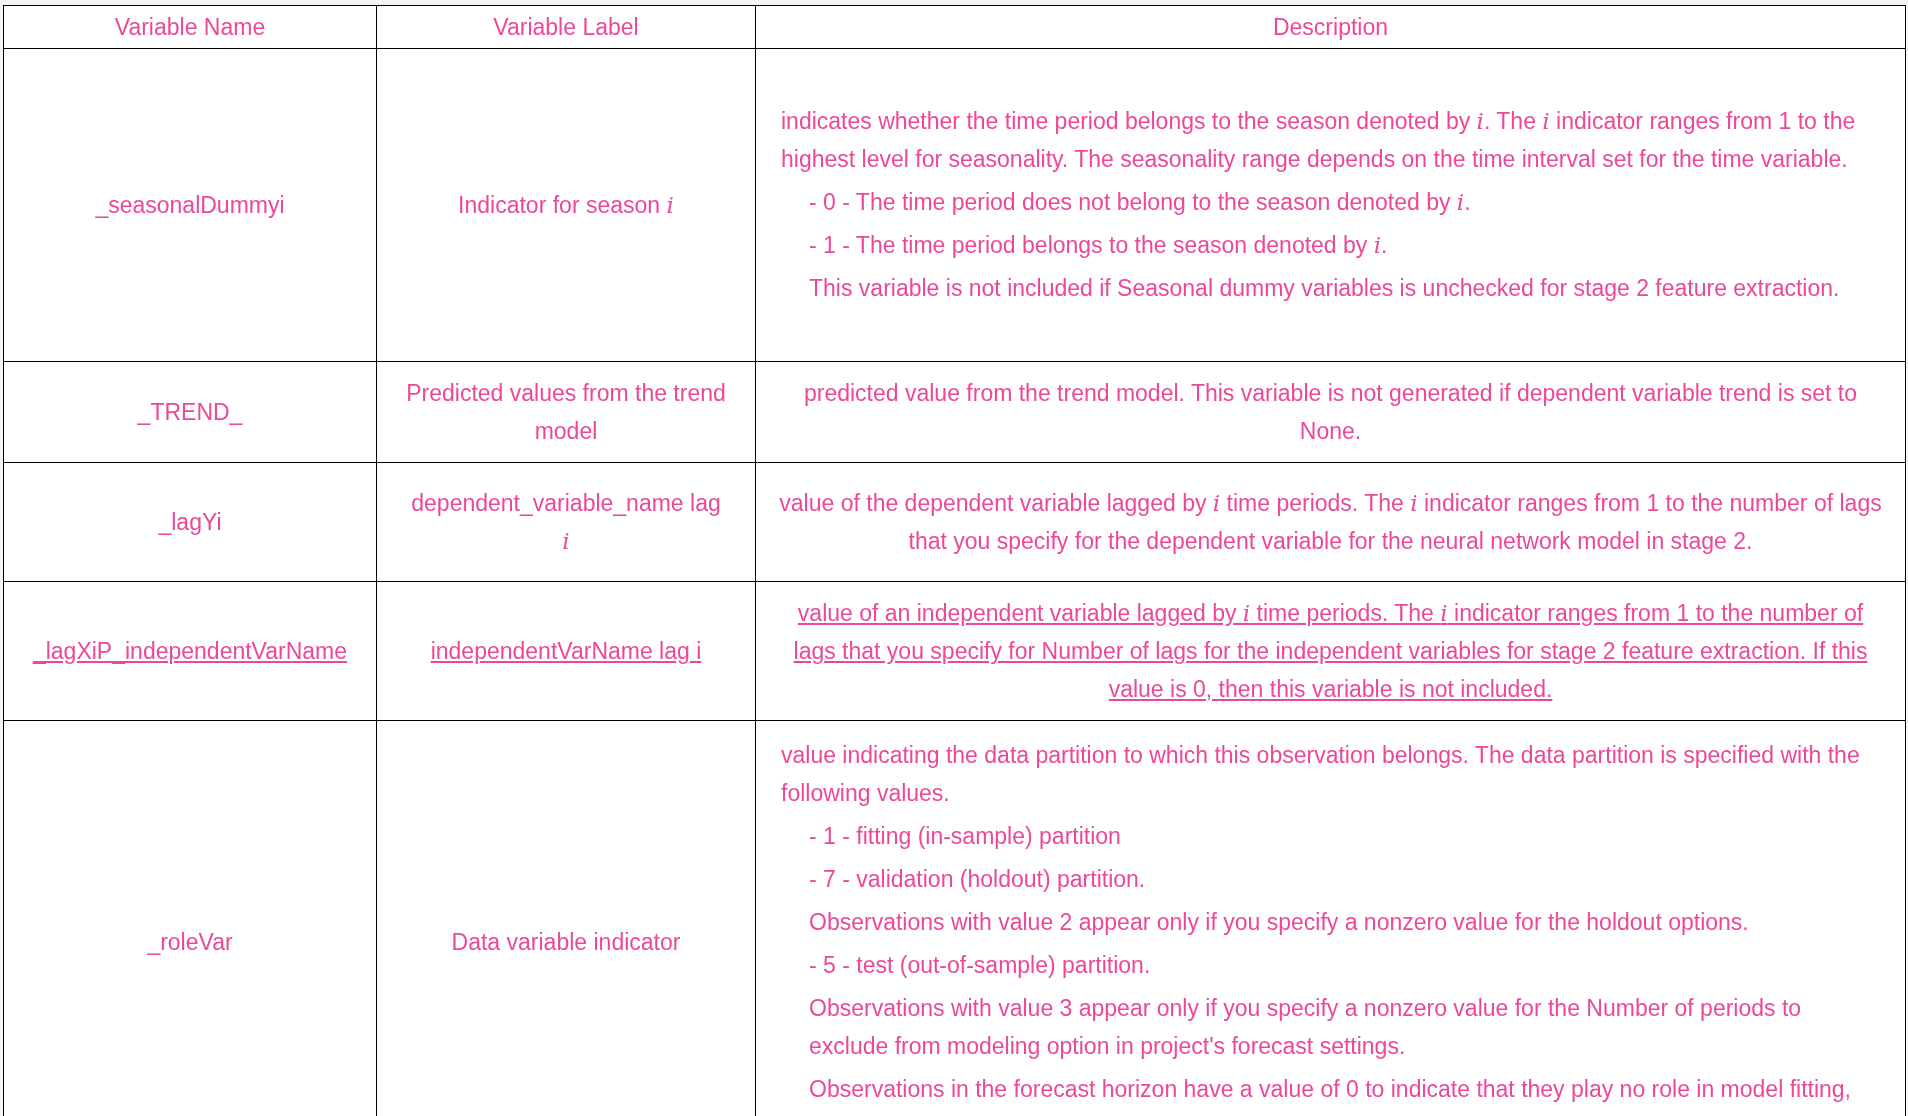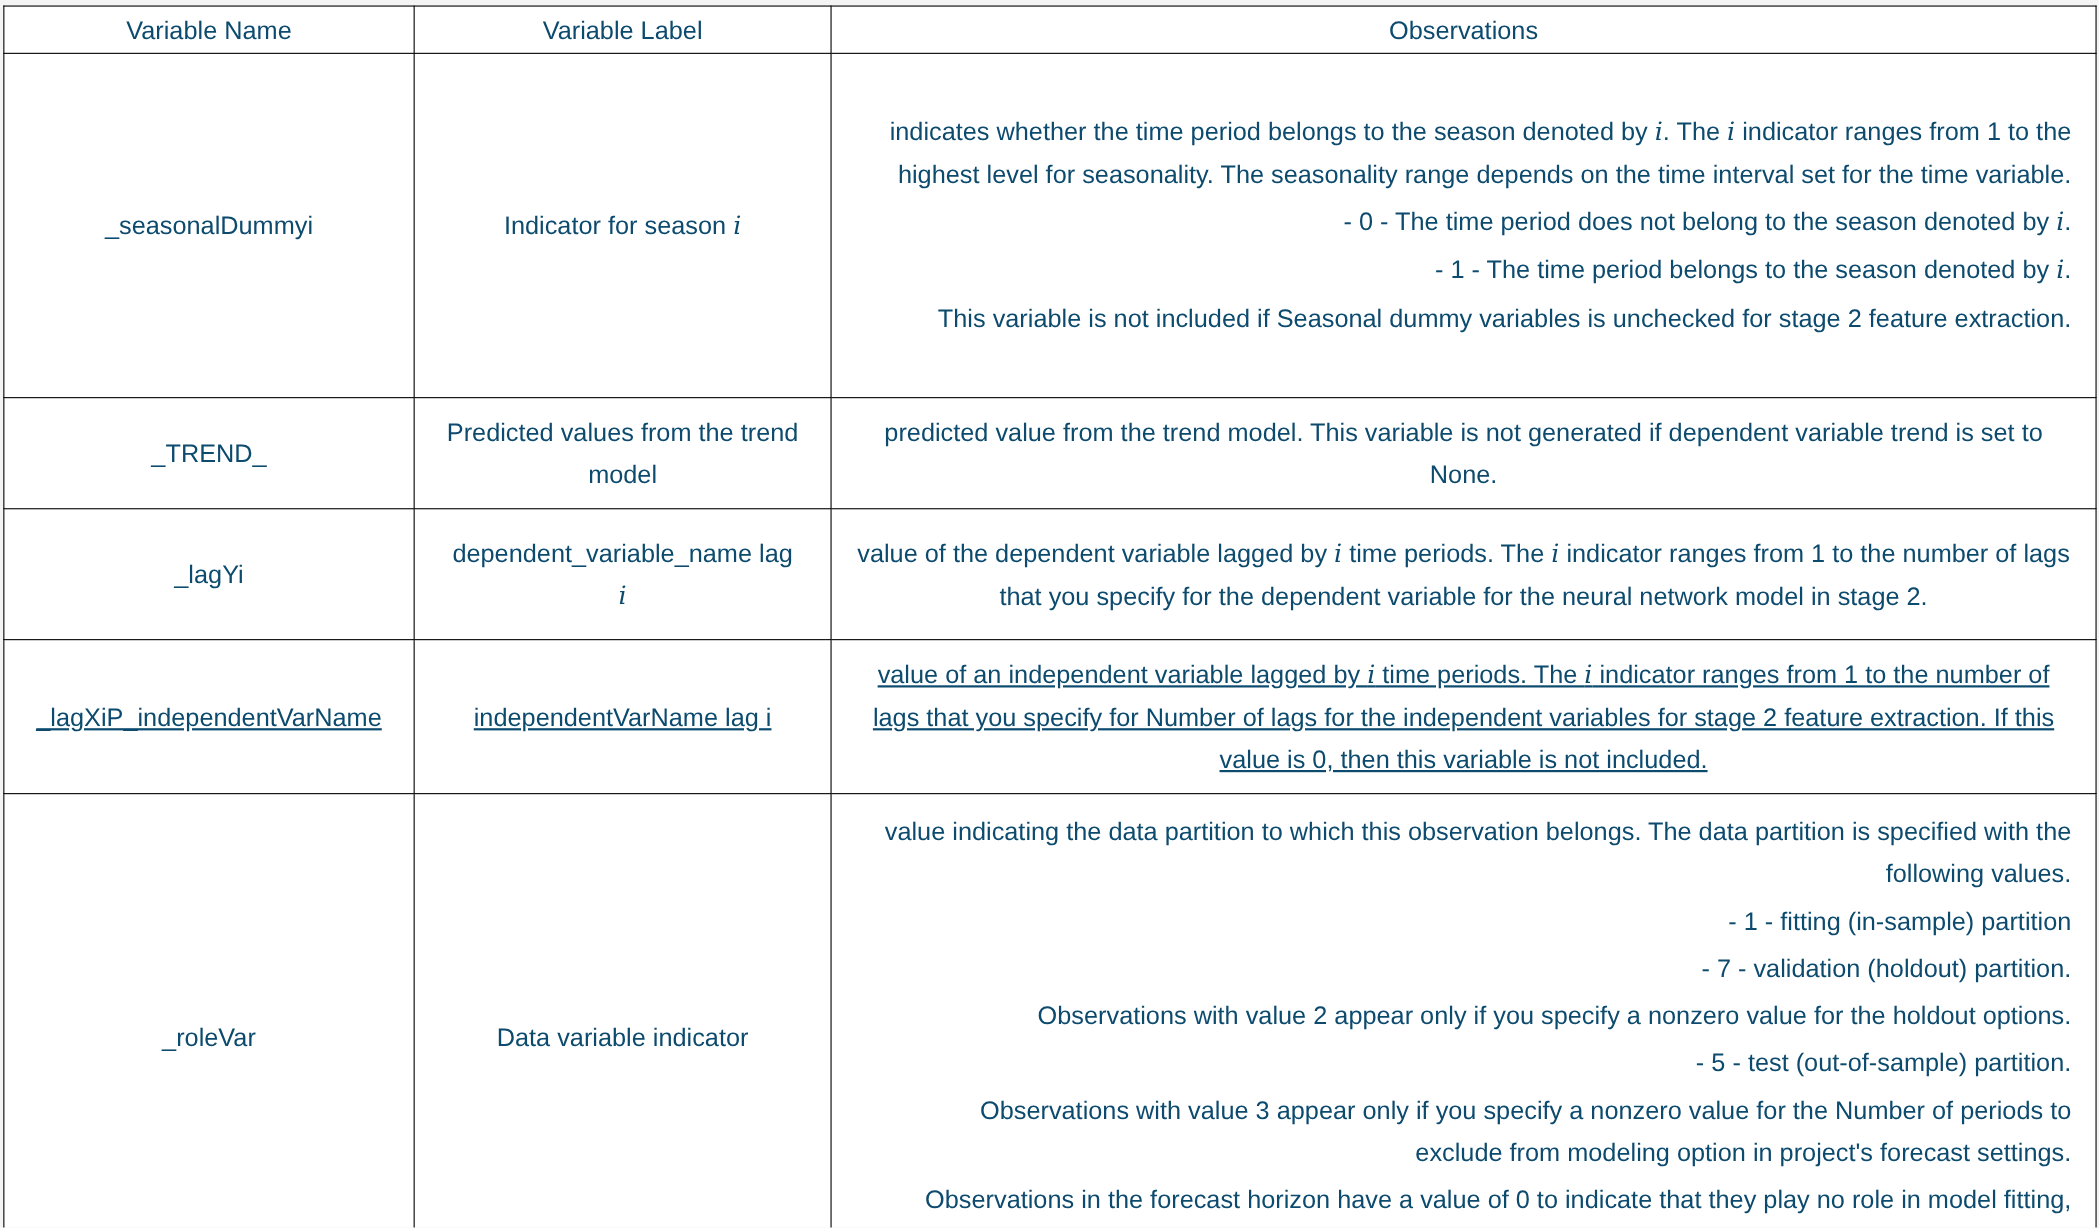--- a/index.html
+++ b/index.html
@@ -30,36 +30,36 @@
     }
     col.c1 { width: 373px; }
     col.c2 { width: 379px; }
     col.c3 { width: 1150px; }
     th, td {
       border: 1.4px solid #000000;
       font-size: 23px;
       line-height: 38px;
       font-weight: normal;
       vertical-align: middle;
-      color: #0c4a6e;
+      color: #ec4899;
     }
     th {
       height: 42px;
       padding: 0 8px;
       text-align: center;
     }
     td {
       text-align: center;
       padding: 0 10px;
     }
     td.desc {
       padding: 0 10px;
     }
     td.desc.left {
-      text-align: right;
+      text-align: left;
       padding: 4px 22px 6px 25px;
     }
     td.desc.left p {
       margin: 0;
     }
     td.desc.left p + p {
       margin-top: 5px;
       margin-left: 28px;
     }
     td.desc.center p {
@@ -82,21 +82,21 @@
   <table>
     <colgroup>
       <col class="c1">
         <col class="c2">
         <col class="c3">
     </colgroup>
     <thead>
       <tr>
         <th>Variable Name</th>
         <th>Variable Label</th>
-        <th>Observations</th>
+        <th>Description</th>
       </tr>
     </thead>
     <tbody>
       <tr class="r1">
         <td>_seasonalDummyi</td>
         <td><span>Indicator for season </span><span class="math-i">i</span></td>
         <td class="desc left">
             <p><span>indicates whether the time period belongs to the season denoted by </span><span class="math-i">i</span><span>. The </span><span class="math-i">i</span><span> indicator ranges from 1 to the highest level for seasonality. The seasonality range depends on the time interval set for the time variable.</span></p>
             <p><span>- 0 - The time period does not belong to the season denoted by </span><span class="math-i">i</span><span>.</span></p>
             <p><span>- 1 - The time period belongs to the season denoted by </span><span class="math-i">i</span><span>.</span></p>

